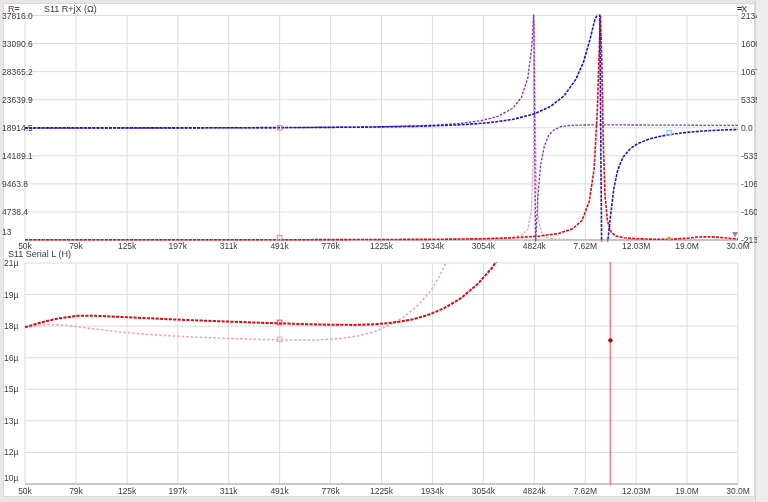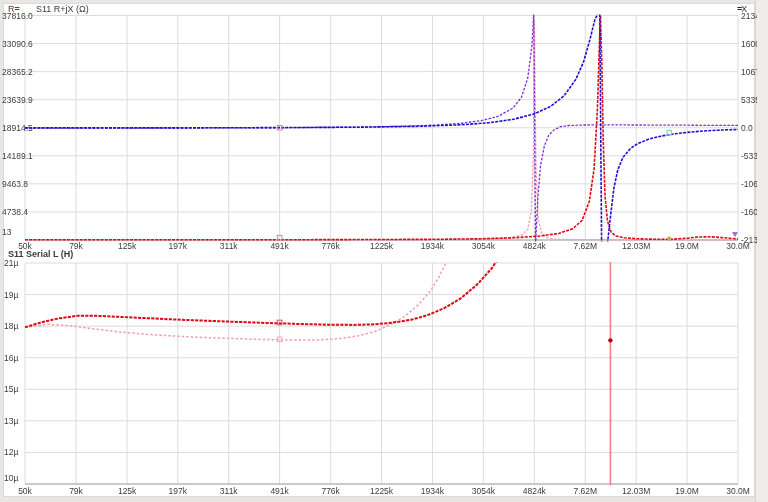--- a/index.html
+++ b/index.html
@@ -19,26 +19,26 @@
 </head>
 <body>
 
 <div id="frame">
   <div id="panel"></div>
   <div id="right-strip"></div>
 
   <div class="hdr" style="left:8px;top:4px;">
     <span class="series-letter">R</span><span class="sw red">=</span>
   </div>
-  <div class="hdr" style="left:36px;top:4px;">S11 R+jX (Ω)</div>
+  <div class="hdr" style="left:44px;top:4px;">S11 R+jX (Ω)</div>
   <div class="hdr" style="left:737px;top:4px;">
     <span class="sw blue">=</span><span class="series-letter x">X</span>
   </div>
 
-  <div class="hdr" style="left:8px;top:249px;font-weight:bold;">S11 Serial L (H)</div>
+  <div class="hdr" style="left:8px;top:249px;">S11 Serial L (H)</div>
 
   <svg id="charts" viewBox="0 0 768 502" xmlns="http://www.w3.org/2000/svg">
       <clipPath id="clip0">
         <rect x="24" y="14.5" width="715" height="227"></rect>
       </clipPath>
       <line x1="25" y1="15.5" x2="25" y2="240" stroke="#dcdcdc" stroke-width="1"></line>
       <line x1="75.98444621362623" y1="15.5" x2="75.98444621362623" y2="240" stroke="#dcdcdc" stroke-width="1"></line>
       <line x1="127.1295100992005" y1="15.5" x2="127.1295100992005" y2="240" stroke="#dcdcdc" stroke-width="1"></line>
       <line x1="177.83142201239102" y1="15.5" x2="177.83142201239102" y2="240" stroke="#dcdcdc" stroke-width="1"></line>
       <line x1="228.72272539387367" y1="15.5" x2="228.72272539387367" y2="240" stroke="#dcdcdc" stroke-width="1"></line>

